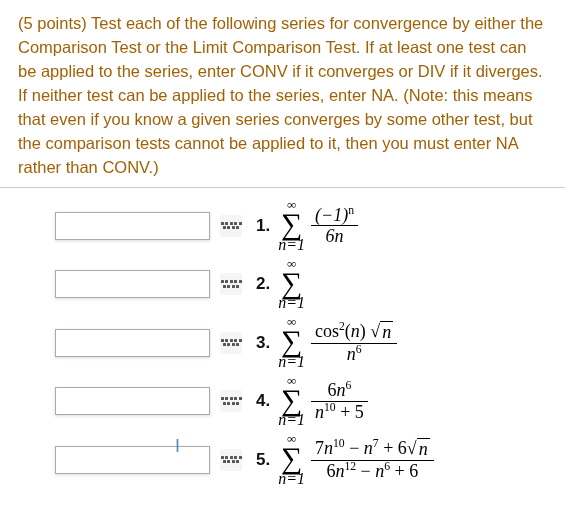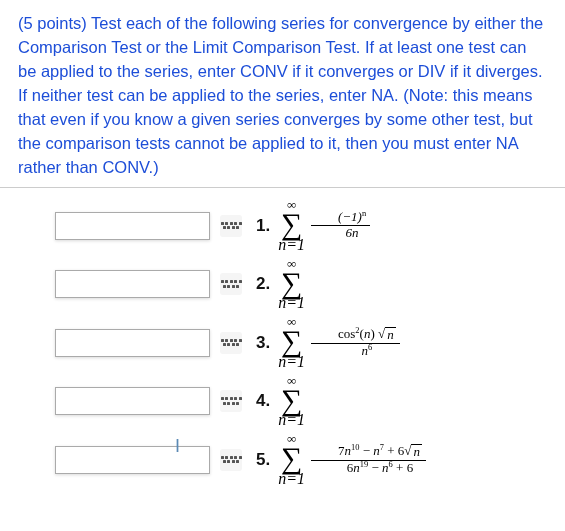--- a/index.html
+++ b/index.html
@@ -8,21 +8,21 @@
     background: #ffffff;
     width: 565px;
     height: 531px;
     overflow: hidden;
     position: relative;
   }
   .question {
     padding: 12px 18px 8px 18px;
     font-size: 16.5px;
     line-height: 1.45;
-    color: #1d4ed8;
+    color: #a16207;
   }
   .divider {
     border-top: 1px solid #ccc;
     margin: 0 0 0 0;
   }
   .answer-area {
     padding: 10px 0 0 0;
   }
   .row {
     display: flex;
@@ -80,24 +80,23 @@
   .sum .bottom { font-size: 16px; font-style: italic;}
   .frac {
     display: inline-flex;
     flex-direction: column;
     align-items: center;
     vertical-align: middle;
     line-height: 1.15;
   }
   .frac .num, .frac .den {
     padding: 0 4px;
-    font-size: 13px;
+    font-size: 18px;
     font-style: italic;
     white-space: nowrap;
-    margin-left: 23px;
   }
   .frac .bar {
     width: 100%;
     border-top: 1.2px solid #000;
   }
   sup { font-size: 0.65em; font-style: normal; vertical-align: super; line-height:0;}
   .upright { font-style: normal; }
   .sqrt { display:inline-flex; align-items:flex-start; }
   .sqrt-sym { font-style:normal; }
   .sqrt-arg { border-top:1.2px solid #000; padding:0 2px; font-style:italic;}
@@ -211,20 +210,25 @@
         <span></span>
         <span></span>
       </div>
     <span class="problem-num">4.</span>
     <span class="math">
       <span class="sum">
           <span class="top">∞</span>
           <span class="sigma">∑</span>
           <span class="bottom">n=1</span>
         </span>
+      <span class="frac">
+          <span class="num"><span class="upright">6</span>n<sup>6</sup></span>
+          <span class="bar"></span>
+          <span class="den">n<sup>10</sup> <span class="upright">+ 5</span></span>
+        </span>
     </span>
   </div>
 
   <div class="row" style="position:relative;">
     <input class="input-field" value="" style="">
     <span class="cursor-mark" style="left:175px; top:4px;">I</span>
     <div class="grip">
         <span></span>
         <span></span>
         <span></span>
@@ -241,18 +245,18 @@
           <span class="top">∞</span>
           <span class="sigma">∑</span>
           <span class="bottom">n=1</span>
         </span>
       <span class="frac">
           <span class="num"><span class="upright">7</span>n<sup>10</sup> <span class="upright">−</span> n<sup>7</sup> <span class="upright">+ 6</span><span class="sqrt">
               <span class="sqrt-sym">√</span>
               <span class="sqrt-arg">n</span>
             </span></span>
           <span class="bar"></span>
-          <span class="den"><span class="upright">6</span>n<sup>19</sup> <span class="upright">−</span> n<sup>6</sup> <span class="upright">+ 6</span></span>
+          <span class="den"><span class="upright">6</span>n<sup>12</sup> <span class="upright">−</span> n<sup>6</sup> <span class="upright">+ 6</span></span>
         </span>
     </span>
   </div>
 
 </div>
 
 </body></html>

